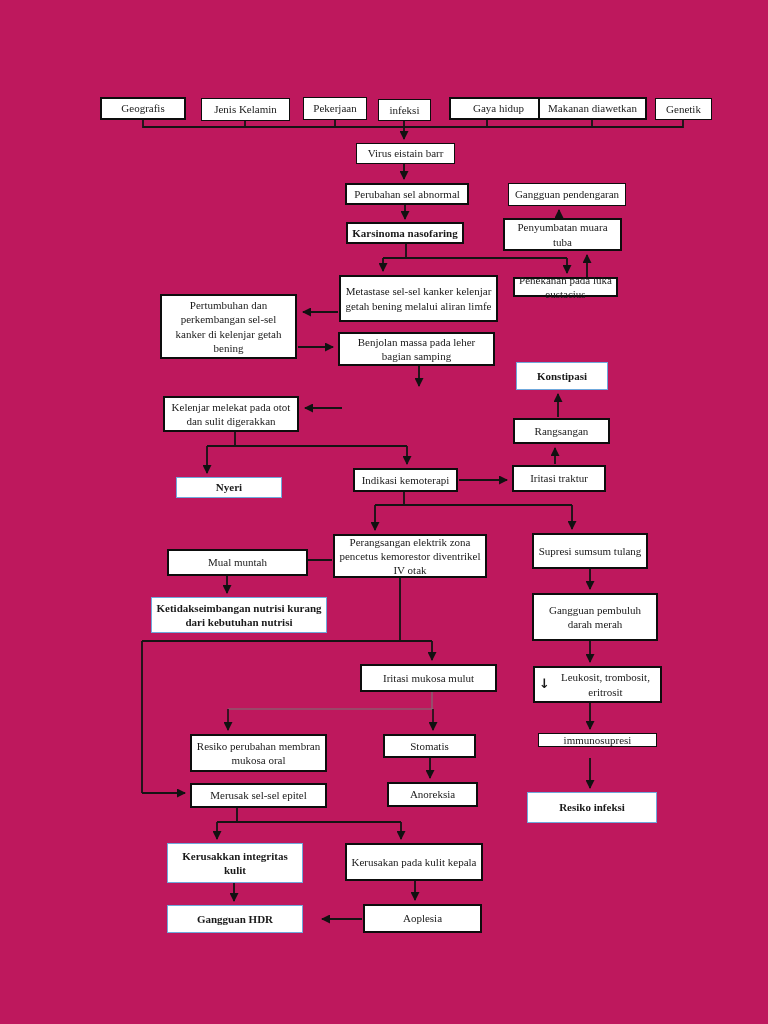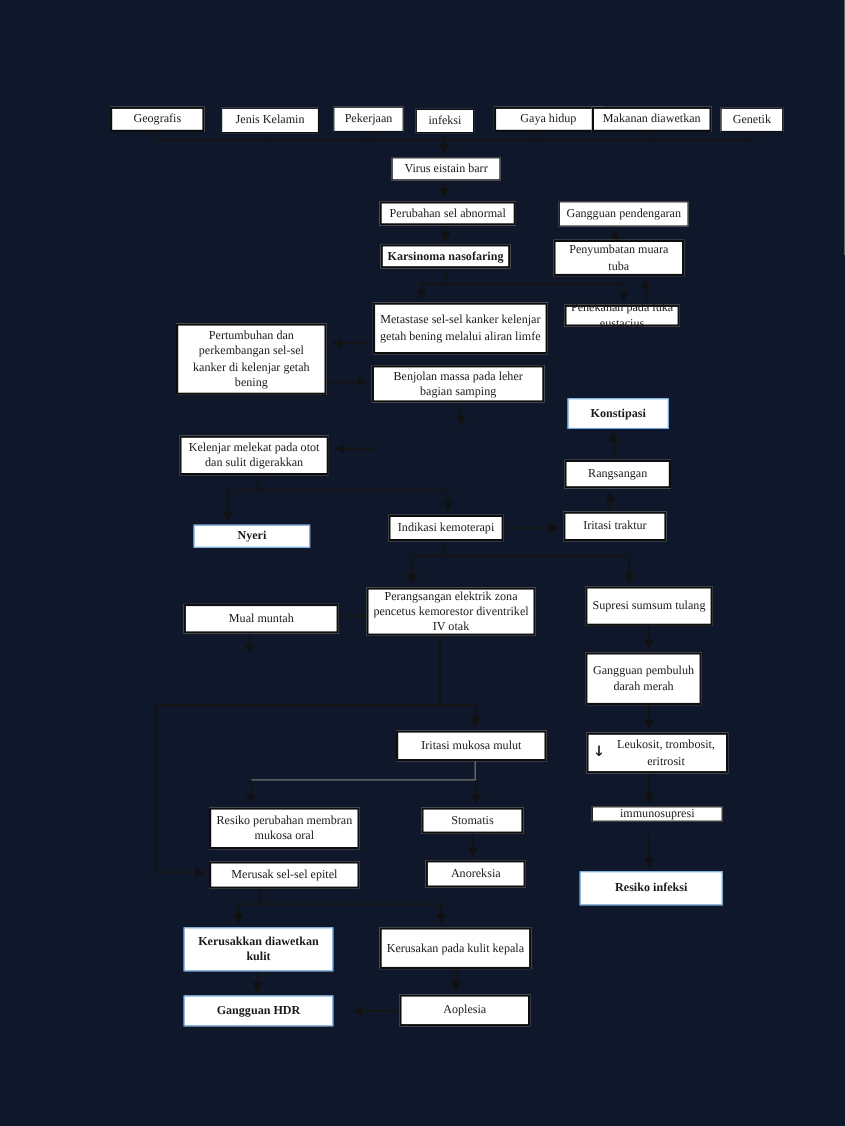--- a/index.html
+++ b/index.html
@@ -1,19 +1,19 @@
 <!DOCTYPE html>
 <html><head>
 <meta charset="utf-8">
 <style>
   html,body{margin:0;padding:0;background:#f2f2f2;}
   #page{
     position:relative;
     width:768px;height:1024px;
-    background:#0f172a;
+    background:#be185d;
     font-family:"Liberation Serif","DejaVu Serif",serif;
     overflow:hidden;
   }
   .node{
     position:absolute;
     box-sizing:border-box;
     border:2px solid #0d0d0d;
     background:#ffffff;
     display:flex;
     align-items:center;
@@ -147,30 +147,31 @@
   <div class="node" style="left:338px;top:332px;width:157px;height:34px;">Benjolan massa pada leher bagian samping</div>
   <div class="node highlight" style="left:516px;top:362px;width:92px;height:28px;">Konstipasi</div>
   <div class="node" style="left:163px;top:396px;width:136px;height:36px;">Kelenjar melekat pada otot dan sulit digerakkan</div>
   <div class="node" style="left:513px;top:418px;width:97px;height:26px;">Rangsangan</div>
   <div class="node highlight" style="left:176px;top:477px;width:106px;height:21px;">Nyeri</div>
   <div class="node" style="left:353px;top:468px;width:105px;height:24px;">Indikasi kemoterapi</div>
   <div class="node" style="left:512px;top:465px;width:94px;height:27px;">Iritasi traktur</div>
   <div class="node" style="left:333px;top:534px;width:154px;height:44px;">Perangsangan elektrik zona pencetus kemorestor diventrikel IV otak</div>
   <div class="node" style="left:532px;top:533px;width:116px;height:36px;">Supresi sumsum tulang</div>
   <div class="node" style="left:167px;top:549px;width:141px;height:27px;">Mual muntah</div>
-  <div class="node" style="left:532px;top:593px;width:106px;height:48px;">Gangguan pembuluh darah merah</div>
+  <div class="node highlight" style="left:151px;top:597px;width:176px;height:36px;">Ketidakseimbangan nutrisi kurang dari kebutuhan nutrisi</div>
+  <div class="node" style="left:532px;top:593px;width:126px;height:48px;">Gangguan pembuluh darah merah</div>
   <div class="node" style="left:360px;top:664px;width:137px;height:28px;">Iritasi mukosa mulut</div>
   <div class="node" style="left:533px;top:666px;width:129px;height:37px;">
     <span class="down-glyph">↓</span>
     <span>Leukosit, trombosit, eritrosit</span>
   </div>
   <div class="node" style="left:190px;top:734px;width:137px;height:38px;">Resiko perubahan membran mukosa oral</div>
   <div class="node" style="left:383px;top:734px;width:93px;height:24px;">Stomatis</div>
   <div class="node thin" style="left:538px;top:733px;width:119px;height:14px;">immunosupresi</div>
   <div class="node" style="left:190px;top:783px;width:137px;height:25px;">Merusak sel-sel epitel</div>
   <div class="node" style="left:387px;top:782px;width:91px;height:25px;">Anoreksia</div>
   <div class="node highlight" style="left:527px;top:792px;width:130px;height:31px;">Resiko infeksi</div>
-  <div class="node highlight" style="left:167px;top:843px;width:136px;height:40px;">Kerusakkan diawetkan kulit</div>
+  <div class="node highlight" style="left:167px;top:843px;width:136px;height:40px;">Kerusakkan integritas kulit</div>
   <div class="node" style="left:345px;top:843px;width:138px;height:38px;">Kerusakan pada kulit kepala</div>
   <div class="node highlight" style="left:167px;top:905px;width:136px;height:28px;">Gangguan HDR</div>
   <div class="node" style="left:363px;top:904px;width:119px;height:29px;">Aoplesia</div>
 
 </div>
 
 </body></html>

